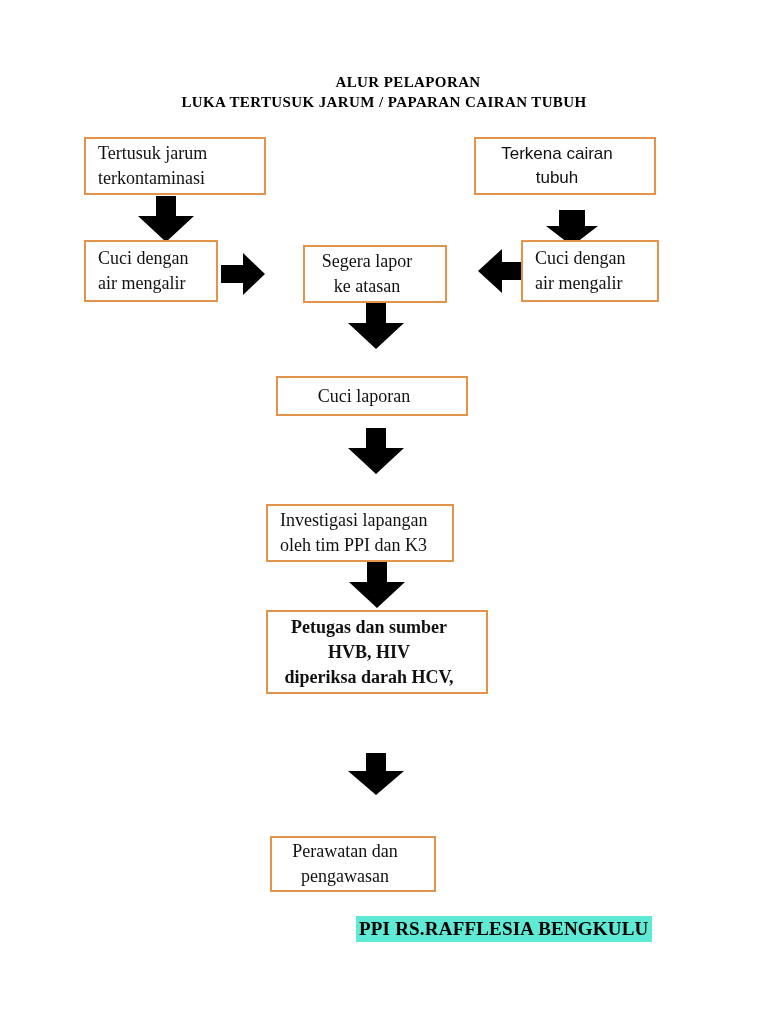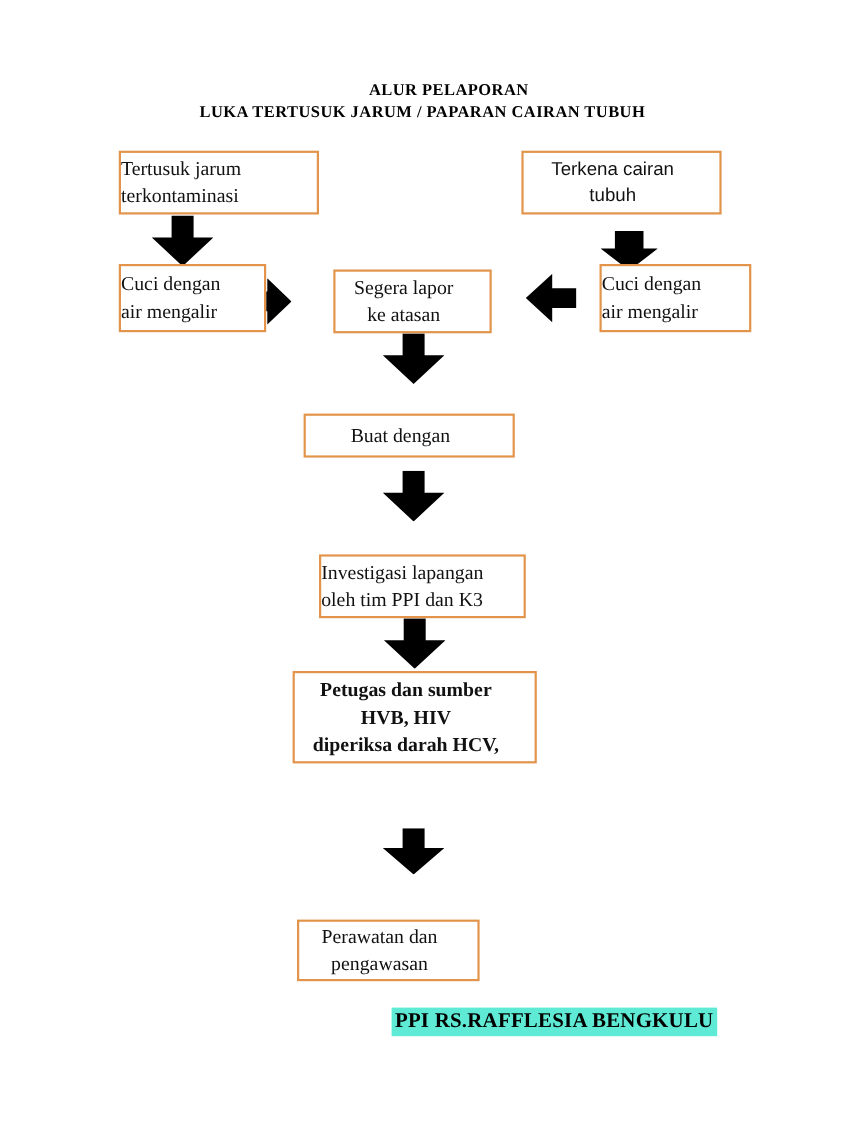--- a/index.html
+++ b/index.html
@@ -56,22 +56,21 @@
     flex-direction: column;
     justify-content: center;
     font-family: "Liberation Serif", serif;
     font-size: 18px;
     line-height: 25px;
     color: #111111;
     z-index: 3;
   }
   .node.left-text {
     text-align: left;
-    padding-left: 0;
-    margin-left: 24px;
+    padding-left: 12px;
   }
   .node.center-text {
     text-align: center;
     padding-left: 4px;
     padding-right: 20px;
   }
   .node.sans {
     font-family: "Liberation Sans", sans-serif;
     font-size: 17px;
     line-height: 24px;
@@ -158,21 +157,21 @@
     <span class="ln">air mengalir</span>
   </div>
 
   <div class="arrow" style="left:348px; top:303px;">
     <svg width="56" height="46" viewBox="0 0 56 46">
       <polygon points="18,0 38,0 38,20 56,20 28,46 0,20 18,20" fill="#000000"></polygon>
     </svg>
   </div>
 
   <div class="node center-text" style="left: 276px; top: 376px; width: 192px; height: 40px; border-color: rgb(226, 148, 74);">
-    <span class="ln">Buat dengan</span>
+    <span class="ln">Cuci laporan</span>
   </div>
 
   <div class="arrow" style="left:348px; top:428px;">
     <svg width="56" height="46" viewBox="0 0 56 46">
       <polygon points="18,0 38,0 38,20 56,20 28,46 0,20 18,20" fill="#000000"></polygon>
     </svg>
   </div>
 
   <div class="node left-text" style="left: 266px; top: 504px; width: 188px; height: 58px; border-color: rgb(226, 148, 74);">
     <span class="ln">Investigasi lapangan</span>

